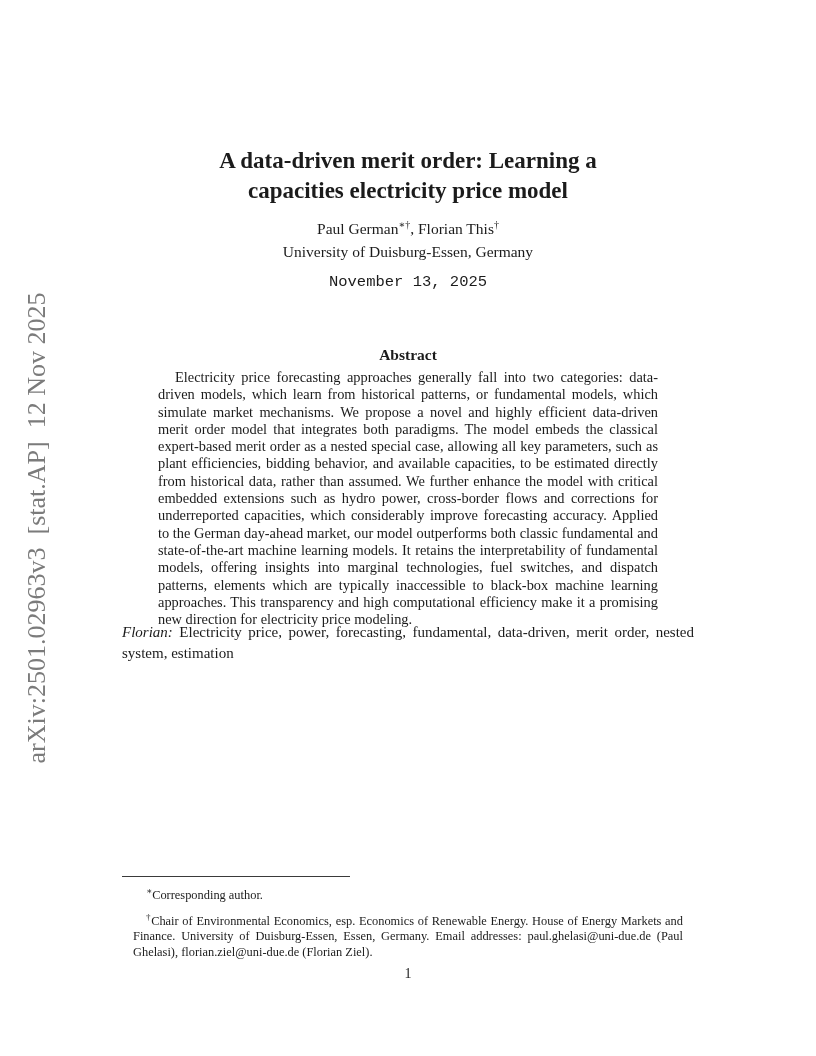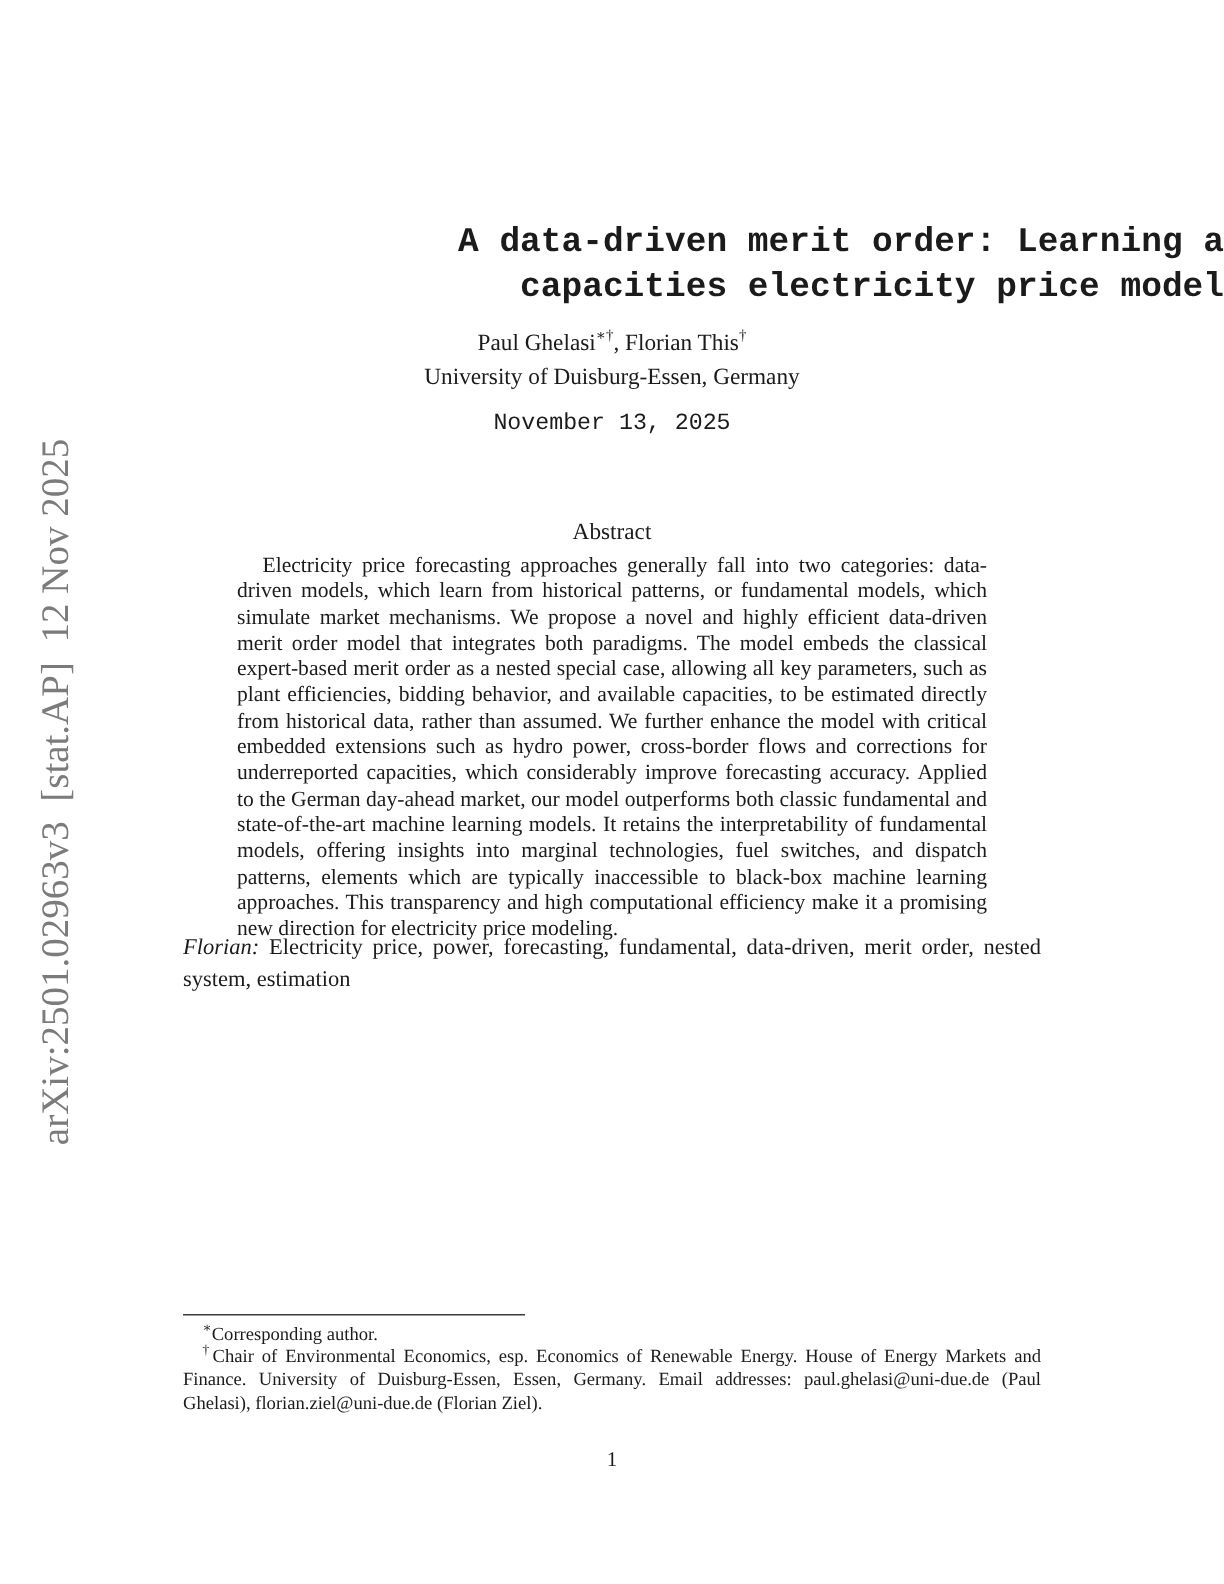--- a/index.html
+++ b/index.html
@@ -30,26 +30,25 @@
     color: #7b7b7b;
     text-align: center;
     white-space: pre;
   }
 
   .title {
     position: absolute;
     top: 146px;
     left: 0;
     width: 100%;
-    text-align: right;
+    text-align: center;
     font-size: 23px;
     font-weight: bold;
     line-height: 30px;
     margin: 0;
-    font-family: Liberation Mono, monospace;
   }
 
   .authors {
     position: absolute;
     top: 217px;
     left: 0;
     width: 100%;
     text-align: center;
     font-size: 15.5px;
     line-height: 23px;
@@ -69,21 +68,21 @@
     font-family: Liberation Mono, monospace;
   }
 
   .abstract-heading {
     position: absolute;
     top: 346px;
     left: 0;
     width: 100%;
     text-align: center;
     font-size: 15.5px;
-    font-weight: normal;
+    font-weight: bold;
   }
 
   .abstract-body {
     position: absolute;
     top: 369px;
     left: 158px;
     width: 500px;
     font-size: 14.4px;
     line-height: 17.3px;
     text-align: justify;
@@ -112,21 +111,21 @@
     line-height: 15.2px;
     text-align: justify;
   }
   .fn-rule {
     width: 228px;
     height: 0;
     border-top: 1px solid #3a3a3a;
     margin: 0 0 5px 0;
   }
   .footnotes p {
-    margin: 0;
+    margin: 11px;
     text-indent: 13px;
   }
   .footnotes sup {
     font-size: 9px;
     line-height: 0;
   }
 
   .page-number {
     position: absolute;
     top: 966px;
@@ -143,21 +142,21 @@
 
   <div class="watermark">arXiv:2501.02963v3  [stat.AP]  12 Nov 2025</div>
 
   <h1 class="title">
     <span>A data-driven merit order: Learning a</span><br>
     <span>capacities electricity price model</span>
   </h1>
 
   <div class="authors">
     <div>
-      <span>Paul Ghelasi</span><sup>∗†</sup><span>, </span><span>Florian This</span><sup>†</sup>
+      <span>Paul German</span><sup>∗†</sup><span>, </span><span>Florian This</span><sup>†</sup>
     </div>
     <div>University of Duisburg-Essen, Germany</div>
   </div>
 
   <div class="date">November 13, 2025</div>
 
   <div class="abstract-heading">Abstract</div>
 
   <div class="abstract-body">Electricity price forecasting approaches generally fall into two categories: data-driven models, which learn from historical patterns, or fundamental models, which simulate market mechanisms. We propose a novel and highly efficient data-driven merit order model that integrates both paradigms. The model embeds the classical expert-based merit order as a nested special case, allowing all key parameters, such as plant efficiencies, bidding behavior, and available capacities, to be estimated directly from historical data, rather than assumed. We further enhance the model with critical embedded extensions such as hydro power, cross-border flows and corrections for underreported capacities, which considerably improve forecasting accuracy. Applied to the German day-ahead market, our model outperforms both classic fundamental and state-of-the-art machine learning models. It retains the interpretability of fundamental models, offering insights into marginal technologies, fuel switches, and dispatch patterns, elements which are typically inaccessible to black-box machine learning approaches. This transparency and high computational efficiency make it a promising new direction for electricity price modeling.</div>
 

